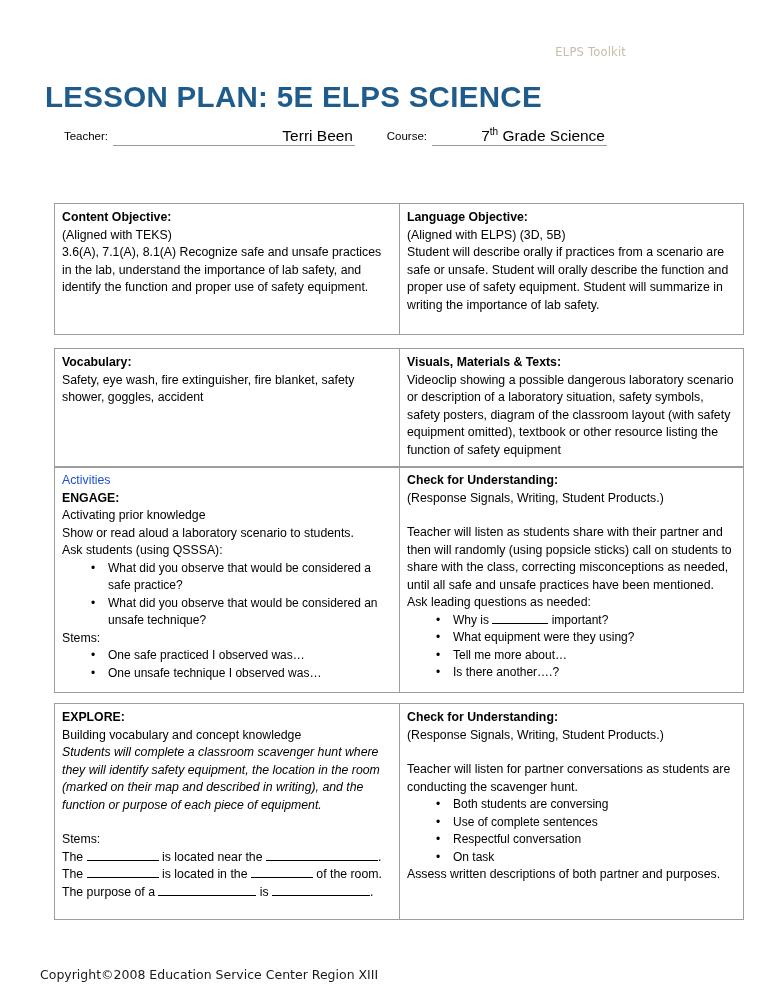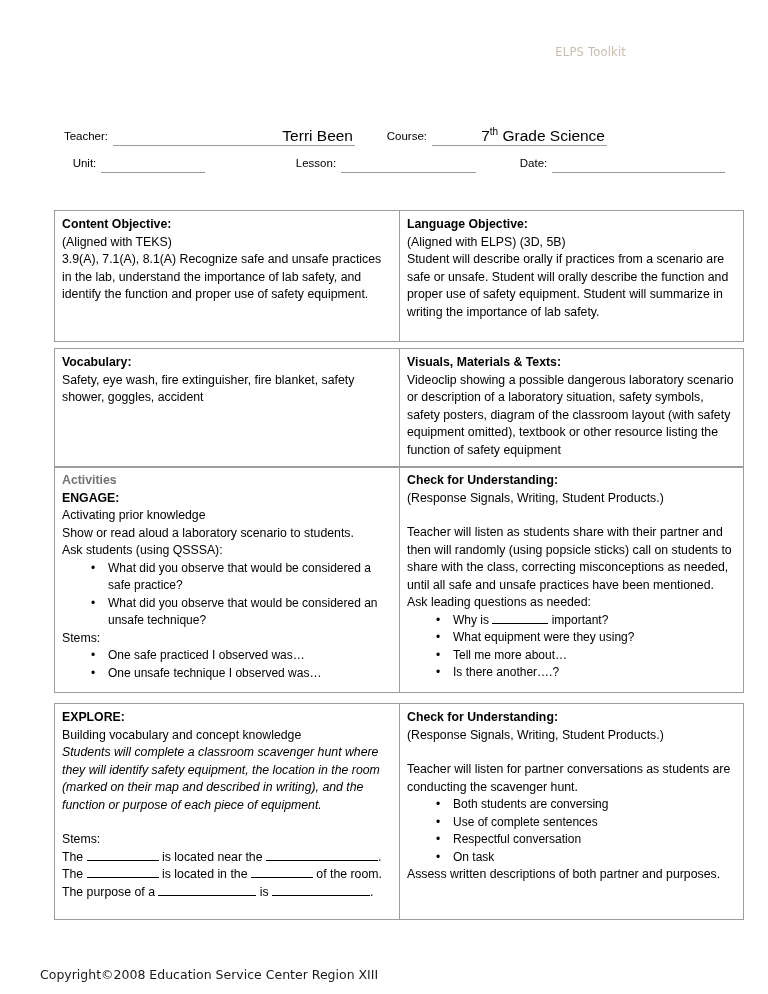--- a/index.html
+++ b/index.html
@@ -105,27 +105,27 @@
   .tbl td {
     border: 1px solid #9d9d9d;
     vertical-align: top;
     padding: 5px 7px 5px 7px;
     font-size: 12.3px;
     line-height: 17.5px;
   }
   .col-l { width: 330px; }
   .col-r { width: 329px; }
 
-  .t1 { top: 210px; }
+  .t1 { top: 203px; }
   .t2 { top: 348px; }
   .t3 { top: 466px; }
   .t4 { top: 703px; }
 
   .hd { font-weight: bold; }
-  .blue-hd { font-weight: bold; color: #737373; }
+  .blue-hd { font-weight: normal; color: #1d4ed8; }
   .ital { font-style: italic; }
   .gap { display: block; height: 17px; }
 
   ul.b {
     margin: 0;
     padding: 0 0 0 46px;
     list-style: none;
   }
   ul.b li {
     position: relative;
@@ -164,56 +164,42 @@
     margin-top: 42px;
   }
 </style>
 </head>
 <body>
 
 <div class="page">
 
   <div class="toolkit-tag">ELPS Toolkit</div>
 
+  <div class="doc-title">LESSON PLAN: 5E ELPS SCIENCE</div>
 
   <div class="meta">
     <div class="meta-row">
       <div class="meta-label lbl-teacher">Teacher:</div>
       <div class="meta-field f-teacher">
         <span class="val">Terri Been</span>
       </div>
       <div class="meta-label lbl-course">Course:</div>
       <div class="meta-field f-course">
         <span class="val"><span>7</span><sup>th</sup><span> Grade Science</span></span>
       </div>
     </div>
-    <div class="meta-row">
-      <div class="meta-label lbl-unit">Unit:</div>
-      <div class="meta-field f-unit">
-        <span class="val"></span>
-      </div>
-      <div class="spacer-sm"></div>
-      <div class="meta-label lbl-lesson">Lesson:</div>
-      <div class="meta-field f-lesson">
-        <span class="val"></span>
-      </div>
-      <div class="meta-label lbl-date">Date:</div>
-      <div class="meta-field f-date">
-        <span class="val"></span>
-      </div>
-    </div>
   </div>
 
   <table class="tbl t1">
     <tbody>
         <tr>
       <td class="col-l" style="height:120px">
         <span class="hd">Content Objective:</span><br>
         <span>(Aligned with TEKS)</span><br>
-        <span>3.9(A), 7.1(A), 8.1(A) Recognize safe and unsafe practices in the lab, understand the importance of lab safety, and identify the function and proper use of safety equipment.</span>
+        <span>3.6(A), 7.1(A), 8.1(A) Recognize safe and unsafe practices in the lab, understand the importance of lab safety, and identify the function and proper use of safety equipment.</span>
       </td>
       <td class="col-r">
         <span class="hd">Language Objective:</span><br>
         <span>(Aligned with ELPS) (3D, 5B)</span><br>
         <span>Student will describe orally if practices from a scenario are safe or unsafe. Student will orally describe the function and proper use of safety equipment. Student will summarize in writing the importance of lab safety.</span>
       </td>
     </tr>
   </tbody>
     </table>
 

